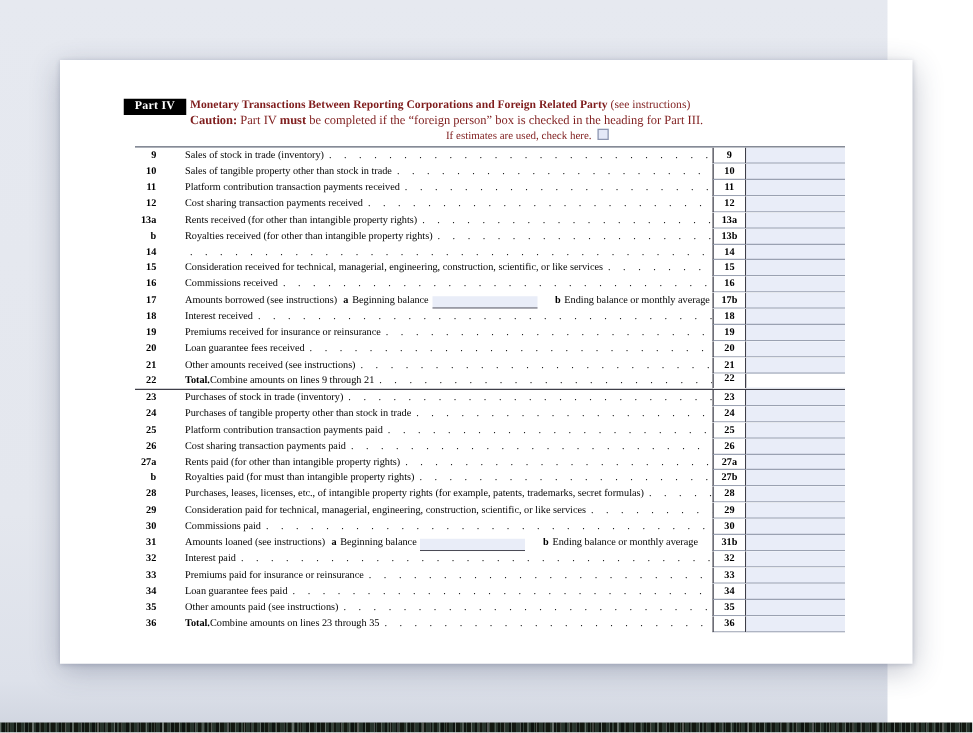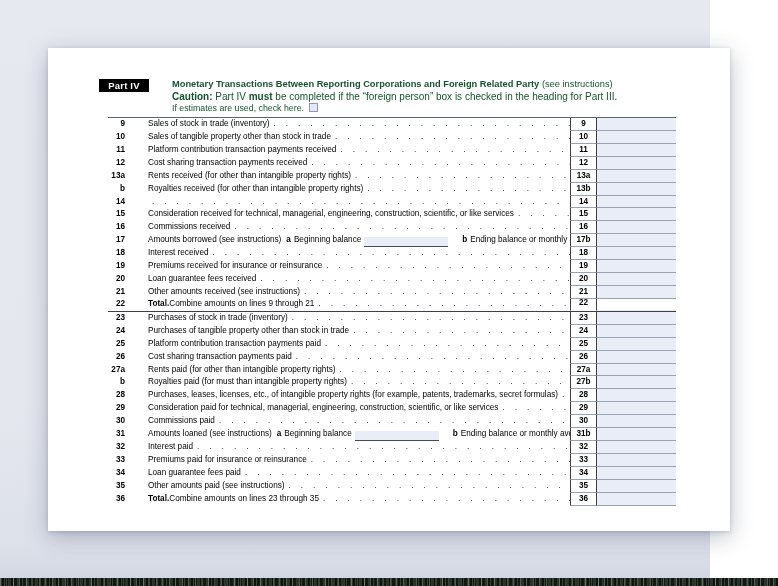--- a/index.html
+++ b/index.html
@@ -2,38 +2,39 @@
 <html><head>
 <meta charset="utf-8">
 <style>
   * { margin:0; padding:0; box-sizing:border-box; }
   html,body { width:778px; height:586px; overflow:hidden; }
   body { font-family:"Liberation Sans", sans-serif; }
 
   .stage {
     position:relative; width:710px; height:586px;
     background:linear-gradient(#e6e9f0 0%, #e4e7ee 70%, #dde1ea 93%, #cfd4df 100%);
+    font-family:Liberation Serif, serif;
   }
 
   .page {
     position:absolute; left:48px; top:48px; width:682px; height:483px;
     background:#ffffff;
     box-shadow:0 6px 22px rgba(55,65,95,.32), 0 1px 4px rgba(55,65,95,.22);
   }
 
   
   .part-badge {
     position:absolute; left:51px; top:31px; width:50px; height:13px;
     background:#000; color:#fff; font-weight:bold; font-size:9.5px;
     text-align:center; line-height:13px; letter-spacing:.2px;
   }
-  .head-text { position:absolute; left:124px; top:30px; width:540px; color:#14532d; }
+  .head-text { position:absolute; left:104px; top:30px; width:540px; color:#7f1d1d; }
   .title-line { font-size:9.3px; line-height:13px; white-space:nowrap; }
   .caution-line { font-size:10px; line-height:11.5px; white-space:nowrap; }
-  .estimates-line { font-size:8.8px; line-height:11.5px; }
+  .estimates-line { font-size:8.8px; line-height:11.5px;text-align:center; }
   .checkbox {
     display:inline-block; width:9px; height:9px; margin-left:5px; vertical-align:-1px;
     background:#e4e9f8; border:1px solid #8d96b0;
   }
 
   
   .table {
     position:absolute; left:60px; top:69px; width:568px;
     border-top:1.5px solid #5d6474;
   }

